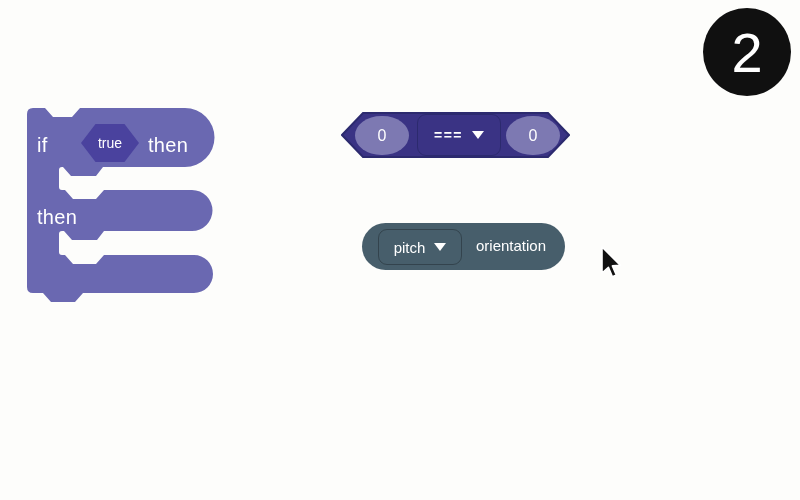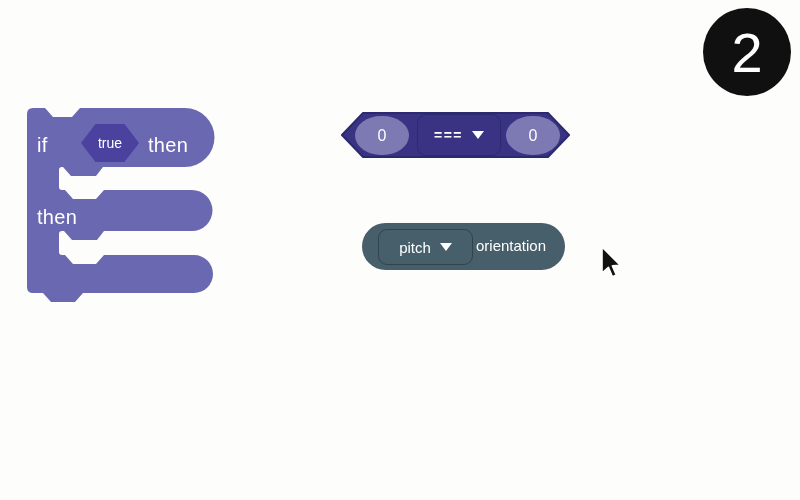--- a/index.html
+++ b/index.html
@@ -68,21 +68,21 @@
     border-top:8px solid var(--block-text);
   }
   
   .sensor-pill{
     left:362px;top:223px;width:203px;height:47px;
     background:var(--sensor-block);
     border-radius:24px;
     cursor:grab;
   }
   .sensor-dropdown{
-    left:378px;top:229px;width:95px;height:36px;
+    left:378px;top:229px;width:84px;height:36px;
     border:1.5px solid rgba(0,0,0,0.28);
     border-radius:9px;
     display:flex;align-items:center;justify-content:center;gap:9px;
     color:var(--block-text);cursor:pointer;
   }
   .sensor-dd-label{font-size:15px;color:var(--block-text);}
   .sensor-label{
     left:476px;top:235px;
     color:var(--block-text);font-size:15px;line-height:22px;
   }

